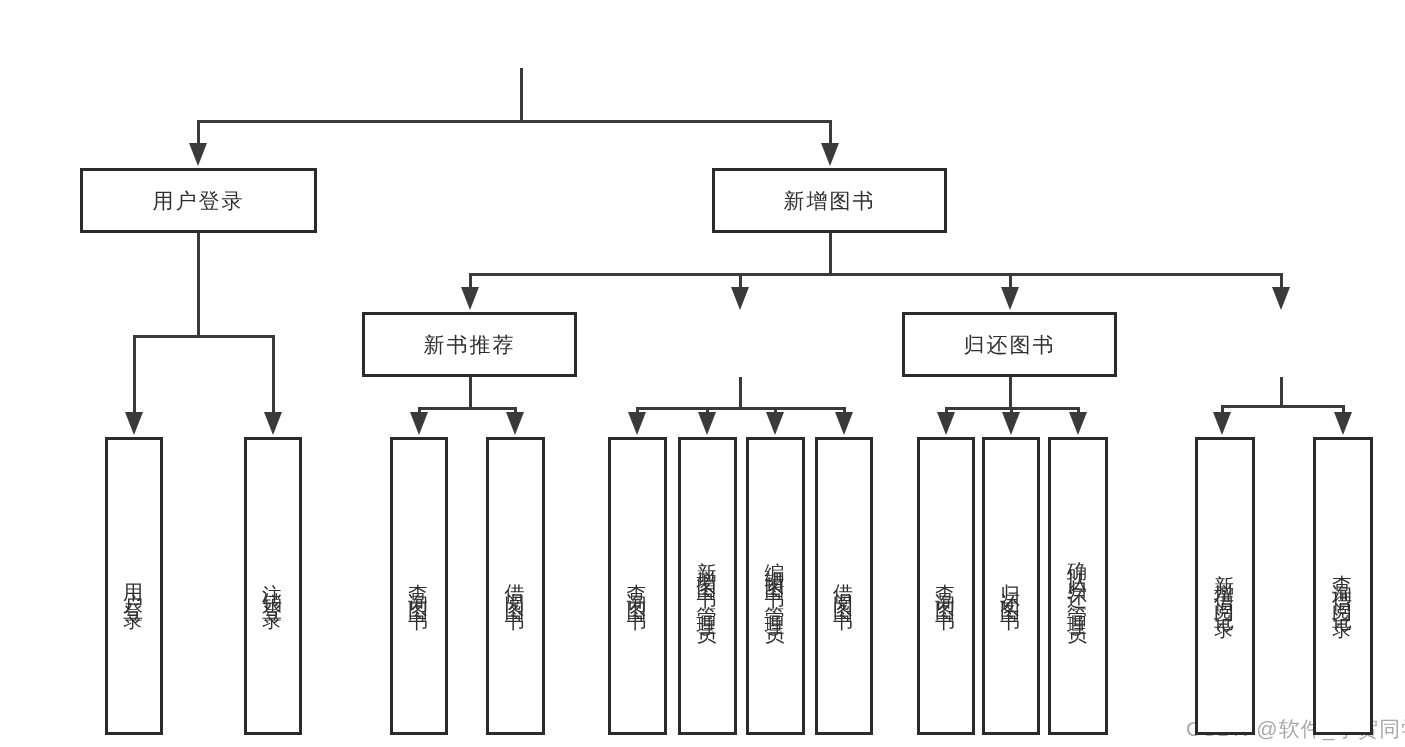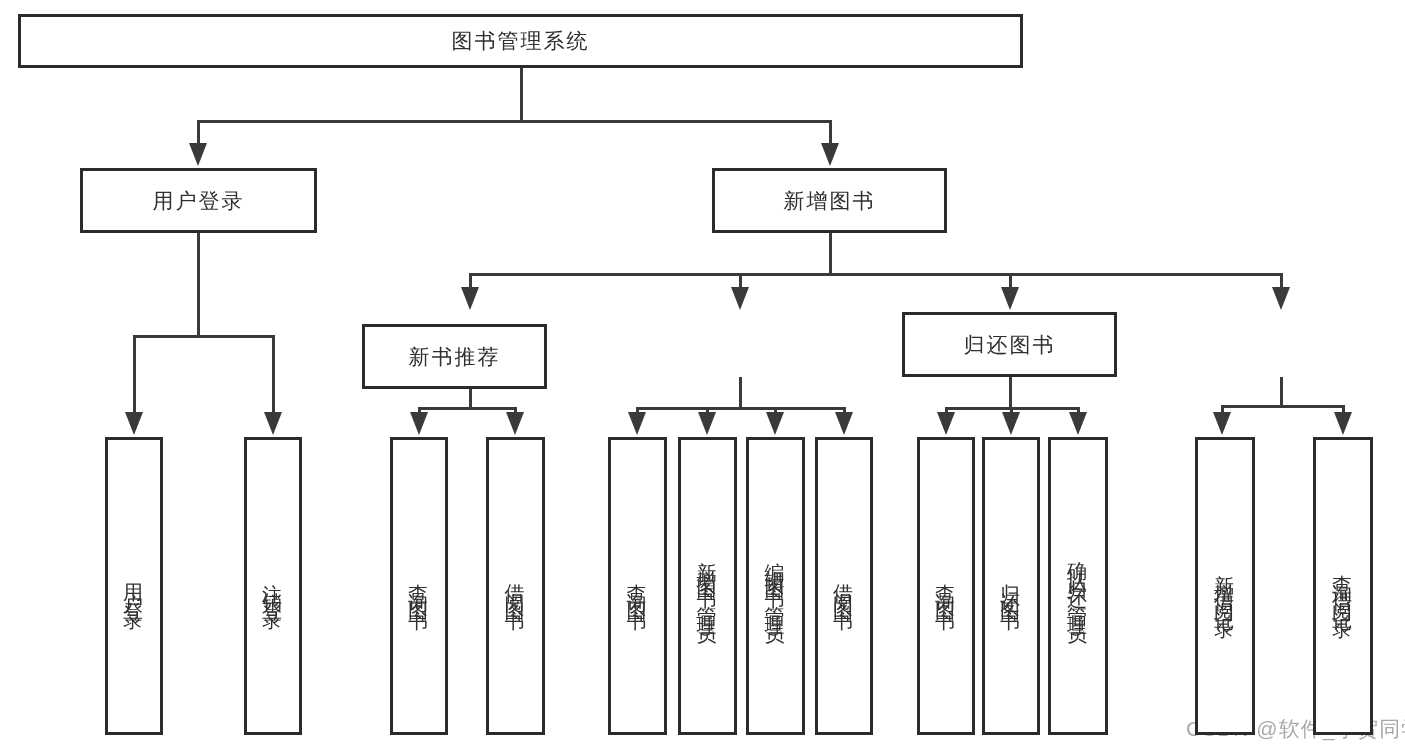--- a/index.html
+++ b/index.html
@@ -109,36 +109,33 @@
     <div class="seg" style="left: 944.5px; top: 407px; width: 3px; height: 8px;"></div>
     <div class="ahead" style="left: 937px; top: 412px;"></div>
     <div class="seg" style="left: 1009.5px; top: 407px; width: 3px; height: 8px;"></div>
     <div class="ahead" style="left: 1002px; top: 412px;"></div>
     <div class="seg" style="left: 1076.5px; top: 407px; width: 3px; height: 8px;"></div>
     <div class="ahead" style="left: 1069px; top: 412px;"></div>
     <div class="seg" style="left: 1220.5px; top: 405px; width: 3px; height: 10px;"></div>
     <div class="ahead" style="left: 1213px; top: 412px;"></div>
     <div class="seg" style="left: 1341.5px; top: 405px; width: 3px; height: 10px;"></div>
     <div class="ahead" style="left: 1334px; top: 412px;"></div>
-    <div class="box" style="left: 18px; top: 14px; width: 1005px; height: 54px;">
-      <span class="lbl">图书管理系统</span>
-    </div>
     <div class="box" style="left: 80px; top: 168px; width: 237px; height: 65px;">
       <span class="lbl">用户登录</span>
     </div>
     <div class="box v" style="left: 105px; top: 437px; width: 58px; height: 298px;">
       <span class="lbl">用户登录</span>
     </div>
     <div class="box v" style="left: 244px; top: 437px; width: 58px; height: 298px;">
       <span class="lbl">注销登录</span>
     </div>
     <div class="box" style="left: 712px; top: 168px; width: 235px; height: 65px;">
       <span class="lbl">新增图书</span>
     </div>
-    <div class="box" style="left: 362px; top: 324px; width: 185px; height: 65px;">
+    <div class="box" style="left: 362px; top: 312px; width: 215px; height: 65px;">
       <span class="lbl">新书推荐</span>
     </div>
     <div class="box v" style="left: 390px; top: 437px; width: 58px; height: 298px;">
       <span class="lbl">查询图书</span>
     </div>
     <div class="box v" style="left: 486px; top: 437px; width: 59px; height: 298px;">
       <span class="lbl">借阅图书</span>
     </div>
     <div class="box v" style="left: 608px; top: 437px; width: 59px; height: 298px;">
       <span class="lbl">查询图书</span>

